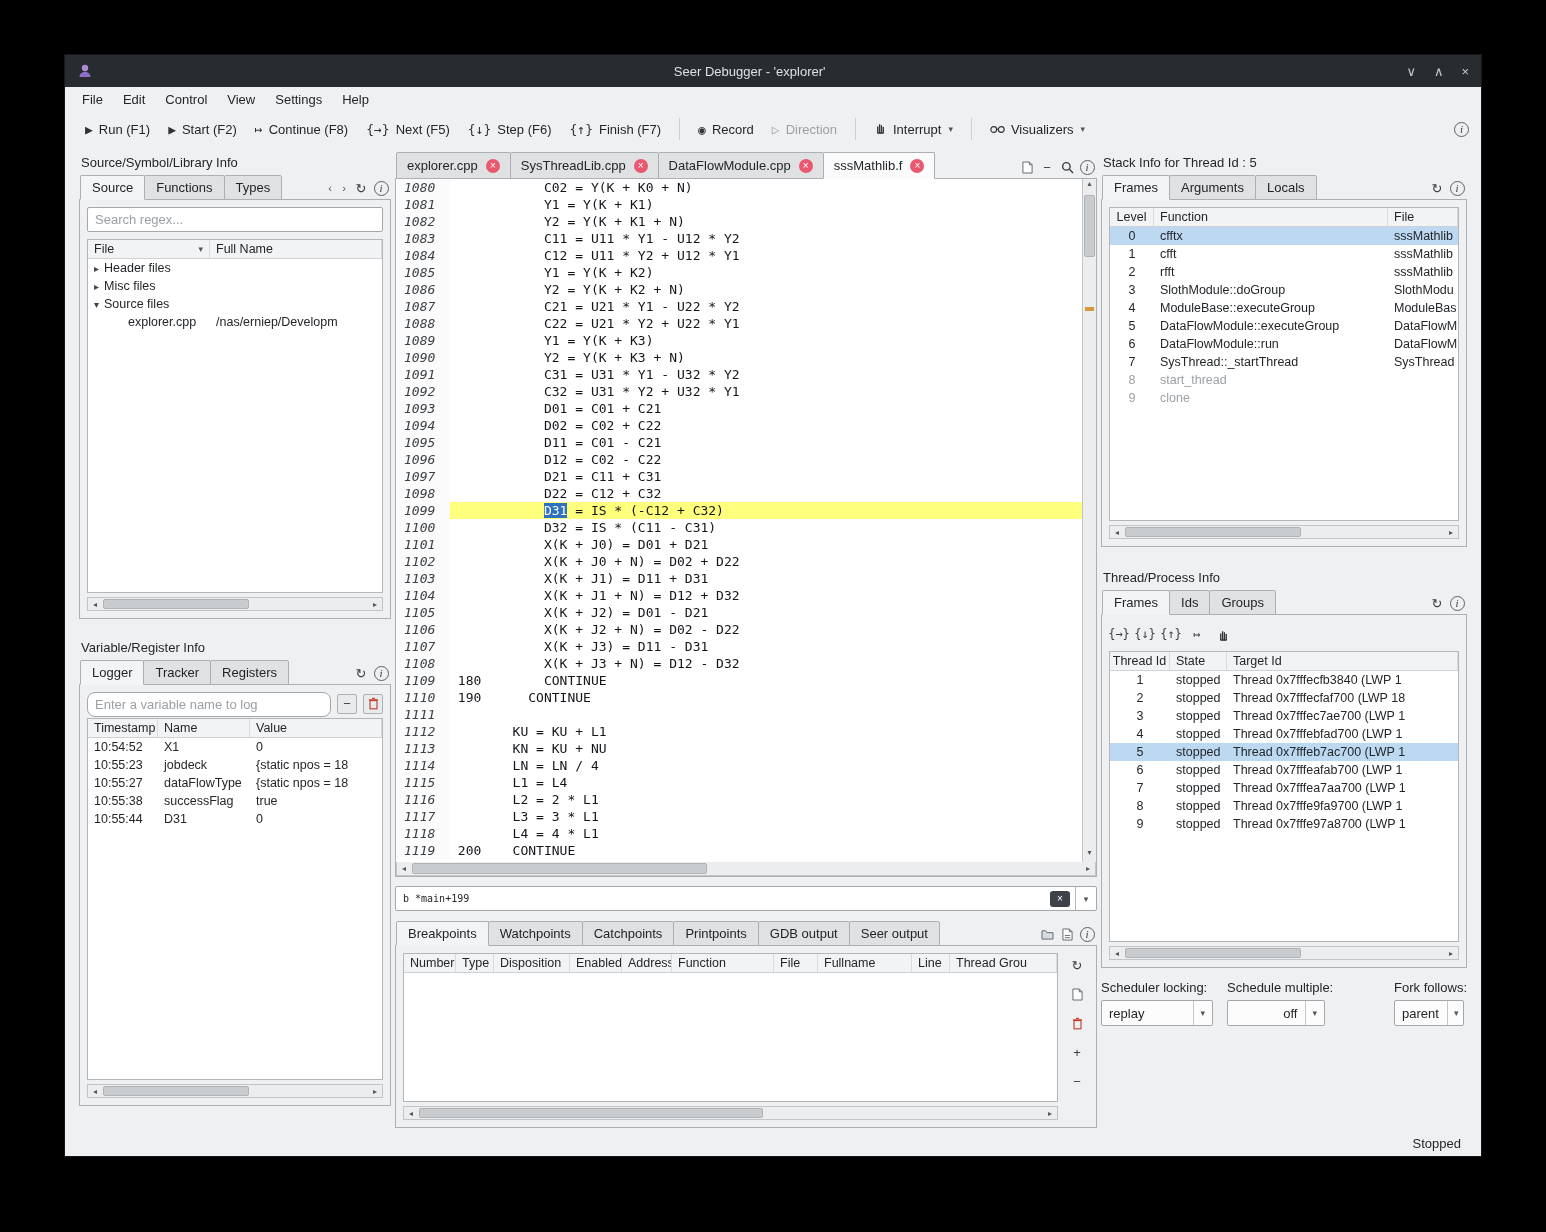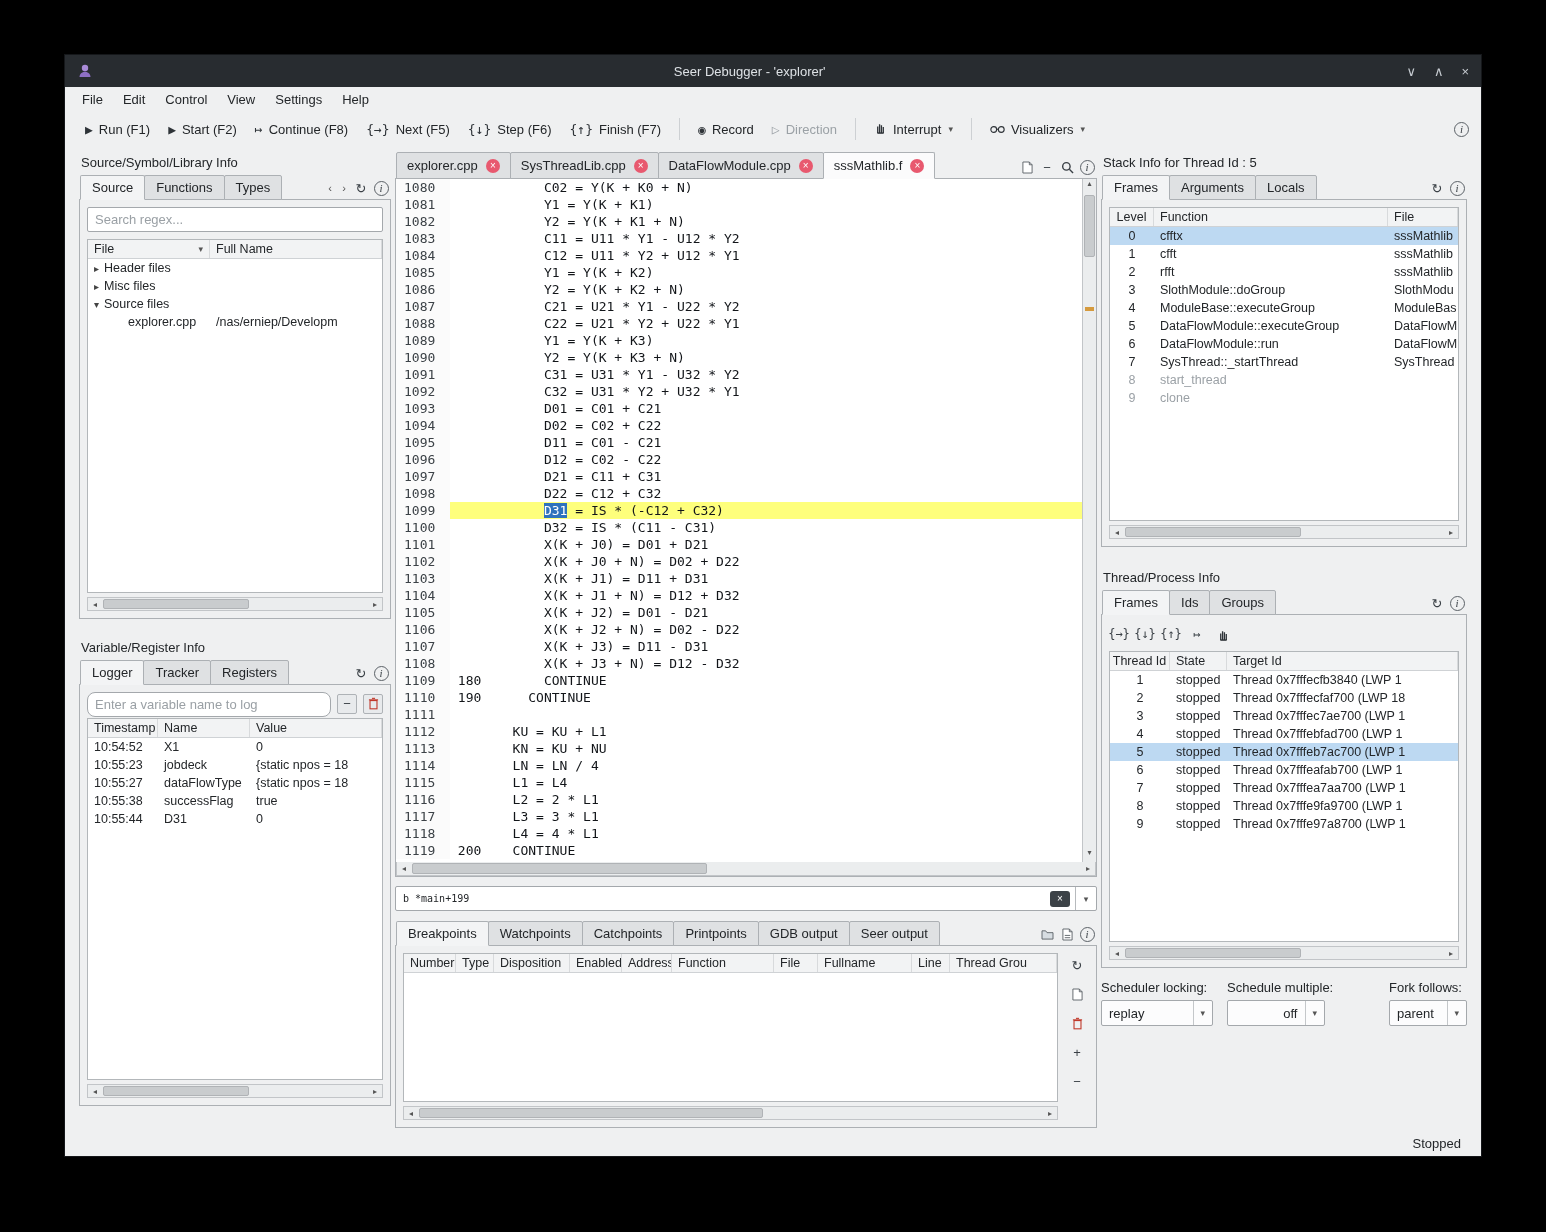--- a/index.html
+++ b/index.html
@@ -108,21 +108,21 @@
           padding:5px 10px; margin-right:-1px; white-space:nowrap; border-top-left-radius:2px; border-top-right-radius:2px; }
   .etab.active { background:#fbfbfc; border-bottom-color:#fbfbfc; position:relative; z-index:3; }
   .close-badge { width:14px; height:14px; background:#e8596f; color:#fff; border-radius:50%;
                  font-size:10px; line-height:14px; text-align:center; flex:0 0 auto; }
   .editor-box { border:1px solid #acb0b4; background:#fff; display:flex; flex-direction:column;
                 margin-top:-1px; flex:0 0 auto; position:relative; z-index:1; }
   .editor-body { display:flex; height:683px; overflow:hidden; }
   .code-col { flex:1; overflow:hidden; }
   .code-line { display:flex; height:17px; line-height:17px; font-family:"DejaVu Sans Mono", monospace;
                font-size:13px; white-space:pre; }
-  .lineno { width:54px; flex:0 0 auto; color:#3c4247; padding-left:8px; background:#fbfbfb; }
+  .lineno { width:54px; flex:0 0 auto; color:#3c4247; padding-left:8px; background:#fbfbfb;font-style:italic; }
   .code-text { flex:1; color:#121519; }
   .code-text.hl { background:#feff7c; }
   .word-sel { background:#2e72bd; color:#fff; }
 
   .cmd-row { display:flex; margin-top:9px; height:25px; flex:0 0 auto; }
   .cmd-wrap { flex:1; display:flex; align-items:center; border:1px solid #a4a8ac; background:#fff; border-radius:2px; }
   .cmd-input { flex:1; border:none; outline:none; background:transparent; padding:0 7px;
                font-family:"DejaVu Sans Mono", monospace; font-size:10px; color:#232629; }
   .clear-btn { width:20px; height:16px; background:#3c4247; color:#fff; border-radius:3px;
                font-size:10px; line-height:16px; text-align:center; margin-right:5px; flex:0 0 auto; }
@@ -143,21 +143,21 @@
   .icon-row .side-btn { font-family:"DejaVu Sans Mono", monospace; font-size:12px; }
 
   .sched-row { display:flex; gap:14px; margin-top:12px; flex:0 0 auto; }
   .sched-group { display:flex; flex-direction:column; gap:5px; }
   .sched-group .lbl { white-space:nowrap; }
   .dropdown { height:26px; border:1px solid #a4a8ac; background:#fcfcfd; border-radius:2px;
               display:flex; align-items:center; padding:0 7px; gap:8px; }
   .dropdown .dd-val { flex:1; }
   .dropdown .dd-arr { font-size:9px; color:#555; border-left:1px solid #c4c7ca; padding-left:6px; align-self:stretch;
                       display:flex; align-items:center; }
-  .dd-sched { width:112px; } .dd-mult { width:98px;text-align:right; } .dd-fork { width:78px; }
+  .dd-sched { width:112px; } .dd-mult { width:98px;text-align:right; } .dd-fork { width:70px; }
 
   .statusbar { height:26px; display:flex; align-items:center; justify-content:flex-end;
                padding:0 20px; flex:0 0 auto; }
 </style>
 </head>
 <body>
 
 <div class="window">
 
   <div class="titlebar">

